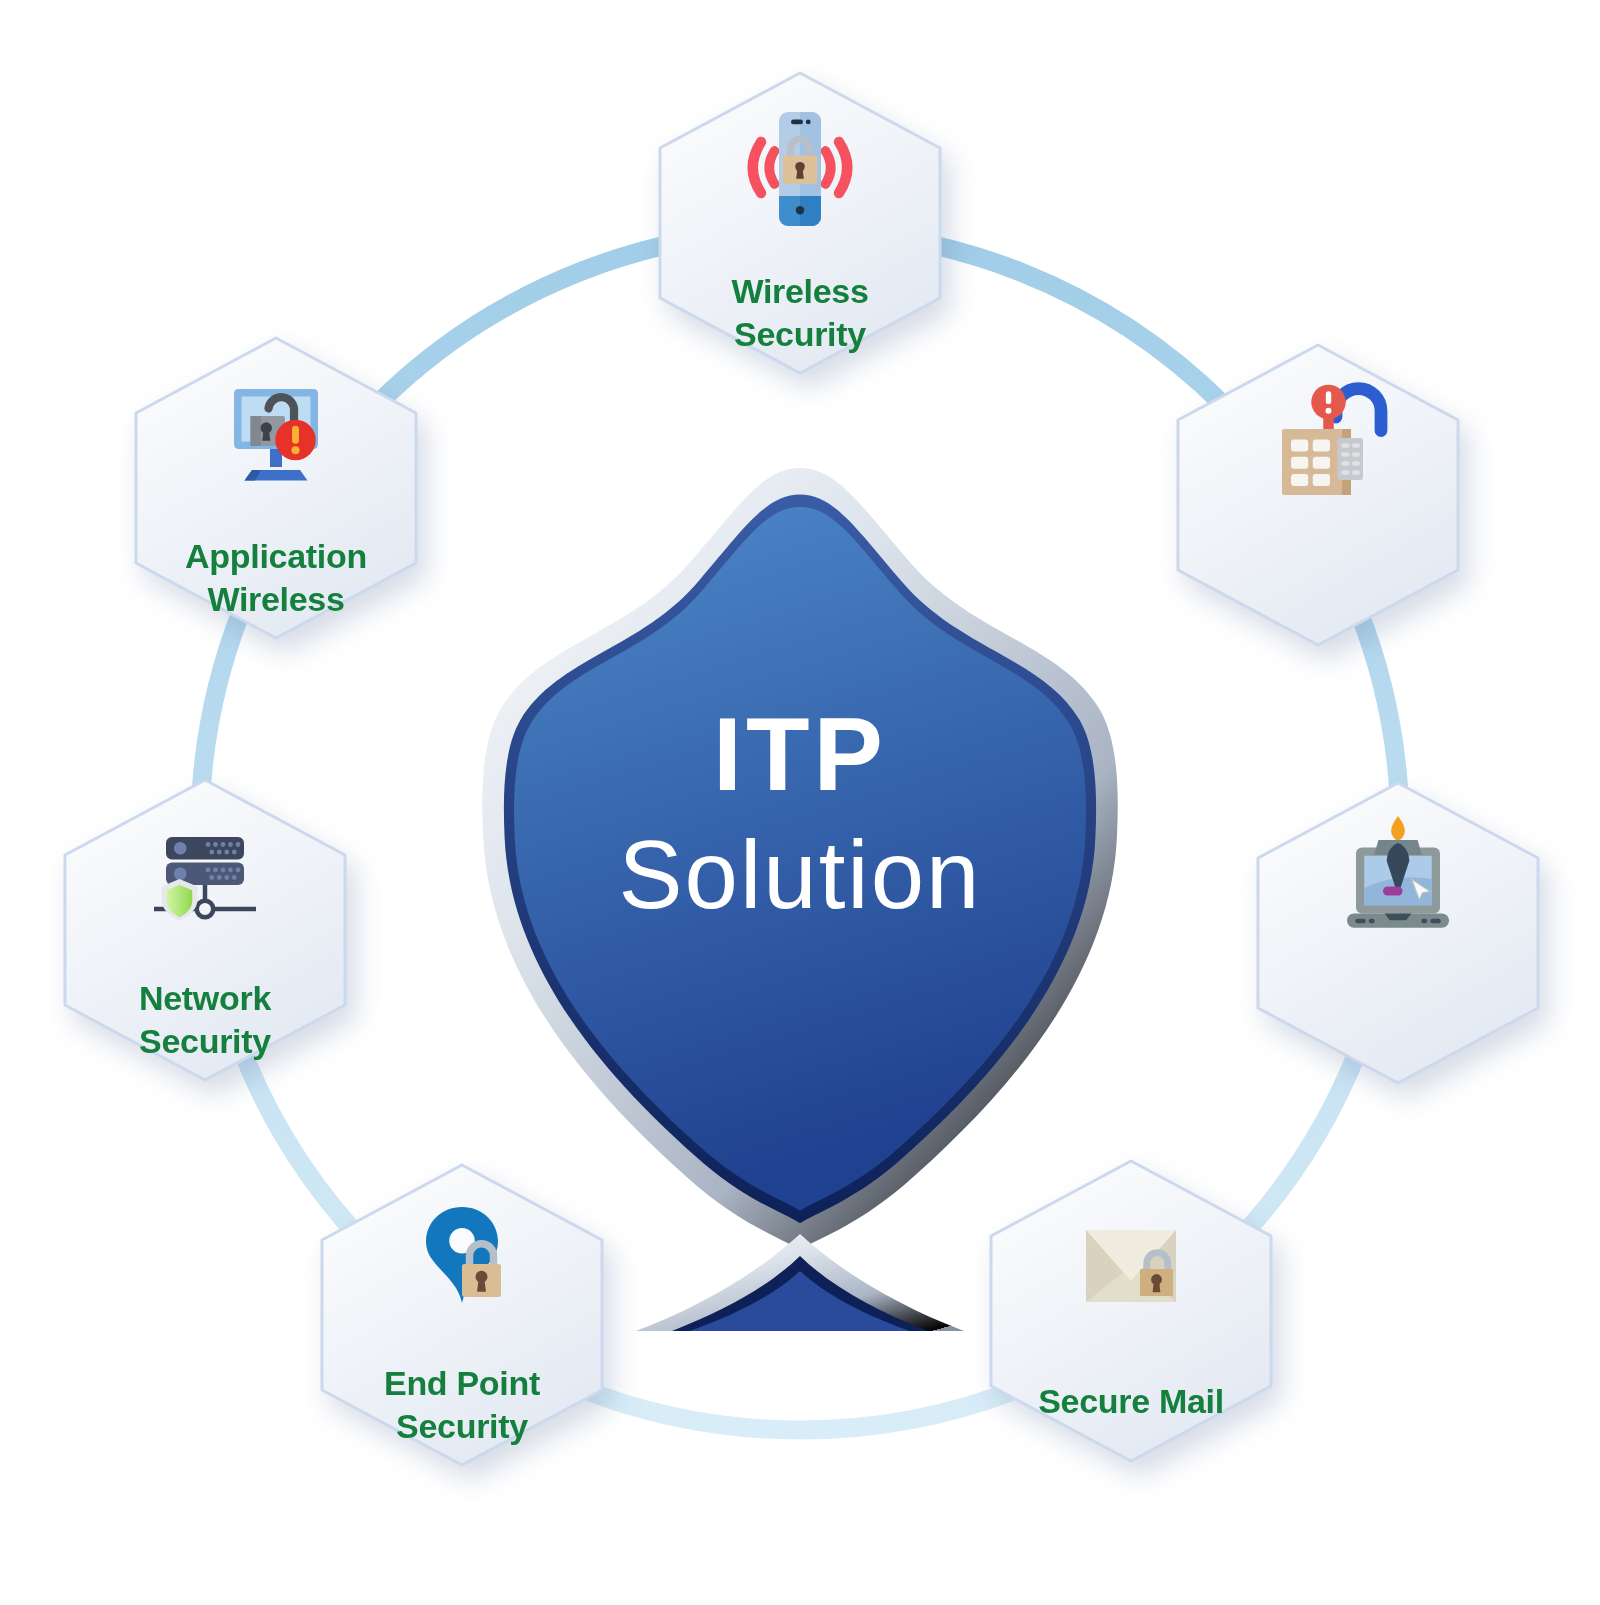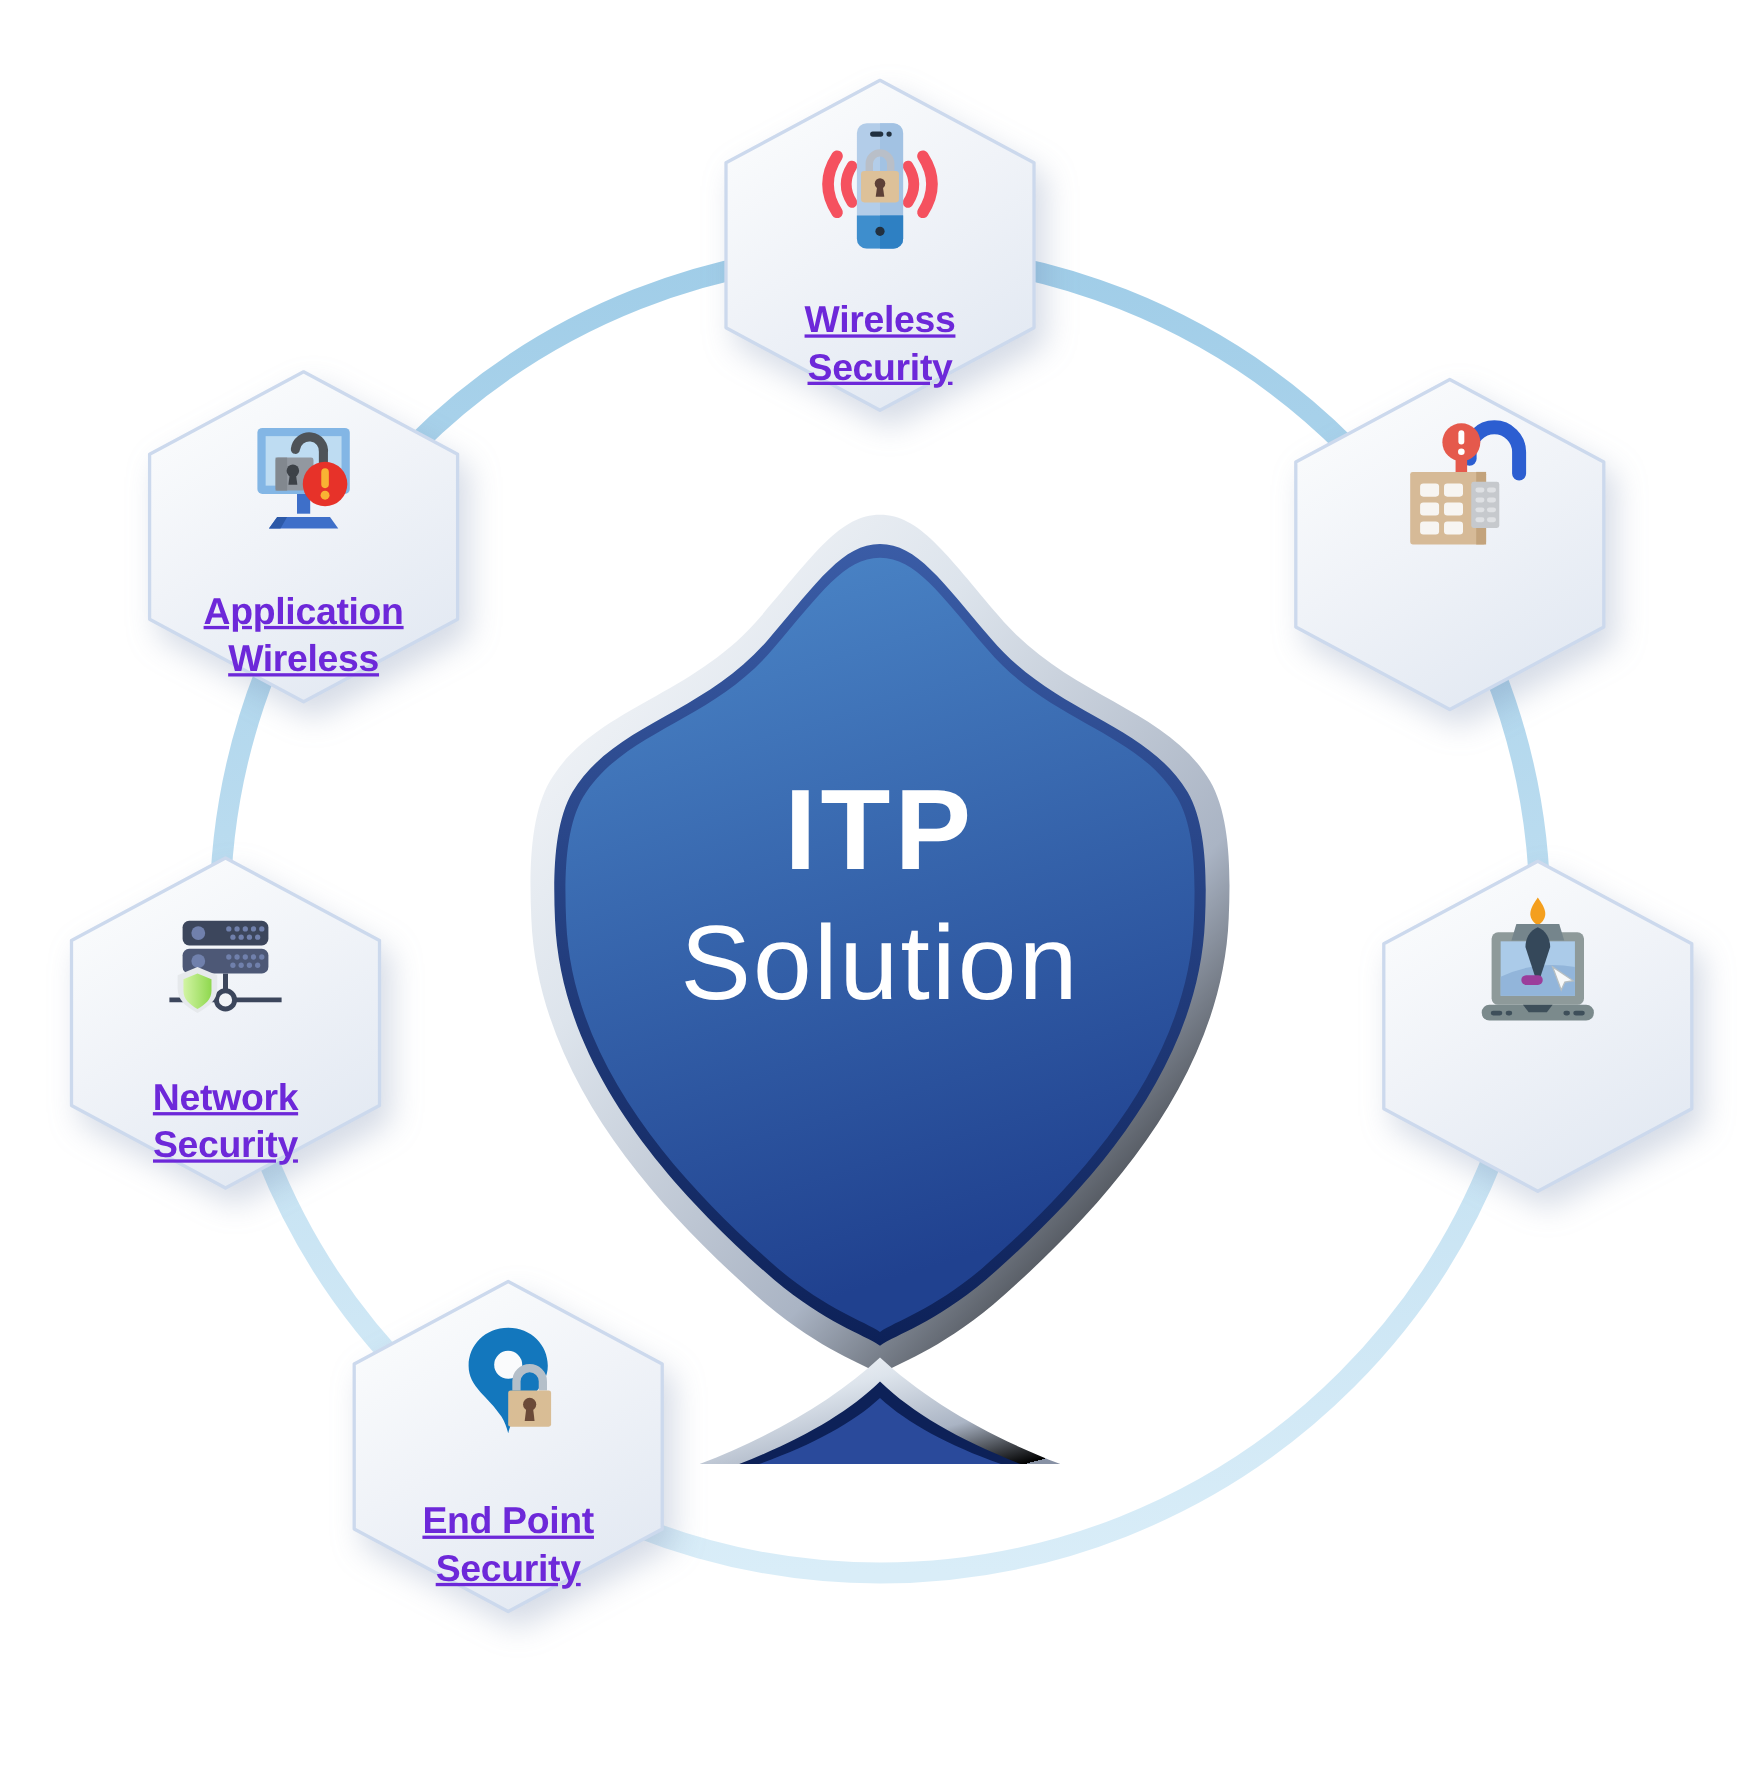--- a/index.html
+++ b/index.html
@@ -9,22 +9,22 @@
   }
   .stage{position:absolute;inset:0;}
   .ring-svg{position:absolute;left:0;top:0;}
   .shield-svg{position:absolute;left:478px;top:438px;}
   .hex{position:absolute;width:300px;height:320px;}
   .hex .hexbg{position:absolute;left:0;top:0;filter:drop-shadow(9px 14px 14px rgba(104,126,166,0.28));}
   .hex .icon{position:absolute;left:50%;top:40px;transform:translateX(-50%);width:150px;height:150px;}
   .hex .label{
     position:absolute;left:-10px;right:-10px;top:200px;height:100px;
     display:flex;align-items:center;justify-content:center;text-align:center;
-    font-size:34px;font-weight:bold;line-height:43px;color:#6d28d9;
-    white-space:pre-line;letter-spacing:-0.3px;text-decoration:underline;
+    font-size:34px;font-weight:bold;line-height:43px;color:#15803d;
+    white-space:pre-line;letter-spacing:-0.3px;
   }
   .hex-wireless{left:650px;top:63px;}
   .hex-threat{left:1168px;top:335px;}
   .hex-cyber{left:1248px;top:773px;}
   .hex-mail{left:981px;top:1151px;}
   .hex-endpoint{left:312px;top:1155px;}
   .hex-network{left:55px;top:770px;}
   .hex-application{left:126px;top:328px;}
   .shield-title{font-weight:bold;font-size:104px;letter-spacing:4px;fill:#ffffff;}
   .shield-subtitle{font-weight:400;font-size:96px;letter-spacing:2px;fill:#ffffff;}
@@ -160,20 +160,35 @@
       <path d="M41,67 h18 l-3.5,4.5 h-11 z" fill="#3e4f5a"></path>
       <g fill="#3e4f5a">
         <rect x="21.5" y="70.5" width="7" height="3" rx="1.5"></rect>
           <rect x="30.5" y="70.5" width="4" height="3" rx="1.5"></rect>
         <rect x="65.5" y="70.5" width="4" height="3" rx="1.5"></rect>
           <rect x="71.5" y="70.5" width="7" height="3" rx="1.5"></rect>
       </g>
     </svg>
   </div>
 
+  <div class="hex hex-mail">
+    <svg class="hexbg" width="300" height="320" viewBox="0 0 300 320">
+      <polygon points="150,10 290,85 290,235 150,310 10,235 10,85" fill="url(#hexGrad)" stroke="#ccd9ed" stroke-width="3" stroke-linejoin="round"></polygon>
+    </svg>
+    <svg class="icon" viewBox="0 0 100 100">
+      <rect x="20" y="26" width="60" height="48" fill="#d8d2be"></rect>
+      <path d="M20,74 L50,50 L80,74 Z" fill="#e3deca"></path>
+      <path d="M20,26 L50,60 L80,26 Z" fill="#f0ecdf"></path>
+      <path d="M60.5,52 v-4 a7,7 0 0 1 14,0 v4" fill="none" stroke="#b4bfc9" stroke-width="4.5"></path>
+      <rect x="56" y="52" width="22" height="18" rx="1" fill="#cfae80"></rect>
+      <circle cx="67" cy="59" r="3.6" fill="#6b4a38"></circle>
+      <path d="M65.2,60.5 h3.6 l0.8,7 h-5.2 z" fill="#6b4a38"></path>
+    </svg>
+    <div class="label">Secure Mail</div>
+  </div>
 
   <div class="hex hex-endpoint">
     <svg class="hexbg" width="300" height="320" viewBox="0 0 300 320">
       <polygon points="150,10 290,85 290,235 150,310 10,235 10,85" fill="url(#hexGrad)" stroke="#ccd9ed" stroke-width="3" stroke-linejoin="round"></polygon>
     </svg>
     <svg class="icon" viewBox="0 0 100 100">
       <path d="M50,8 C36,8 26,18.5 26,31 C26,44 38,49.5 46,62 C48,65.5 49,68 50,72 C51,68 52,65.5 54,62 C62,49.5 74,44 74,31 C74,18.5 64,8 50,8 Z" fill="#1377bd"></path>
       <circle cx="50" cy="30.5" r="8.5" fill="#fafbfc"></circle>
       <path d="M55,46 v-5.5 a8,8 0 0 1 16,0 V46" fill="none" stroke="#b4bfc9" stroke-width="5"></path>
       <rect x="50" y="46" width="26" height="22" rx="1.5" fill="#d9bd95"></rect>

